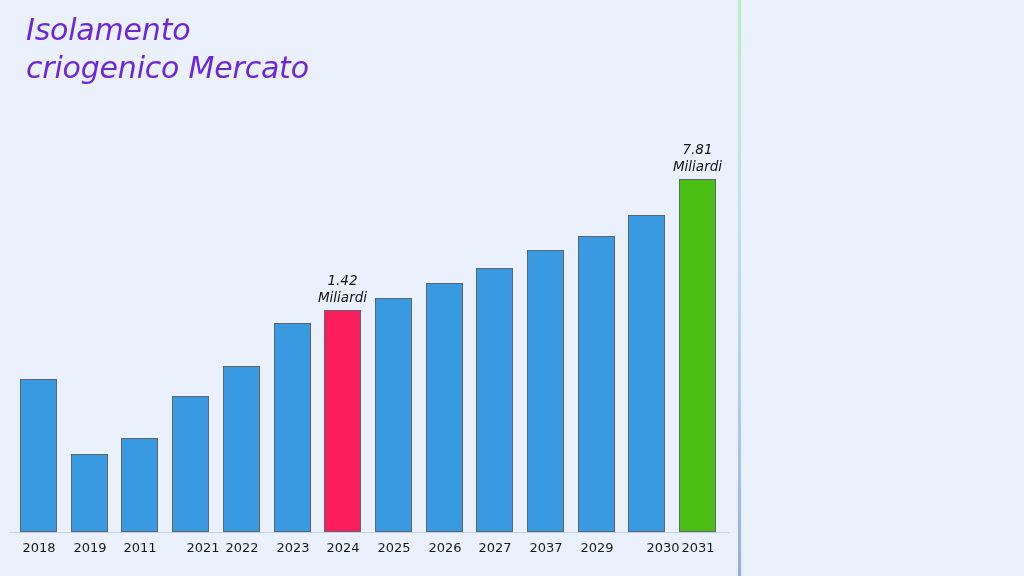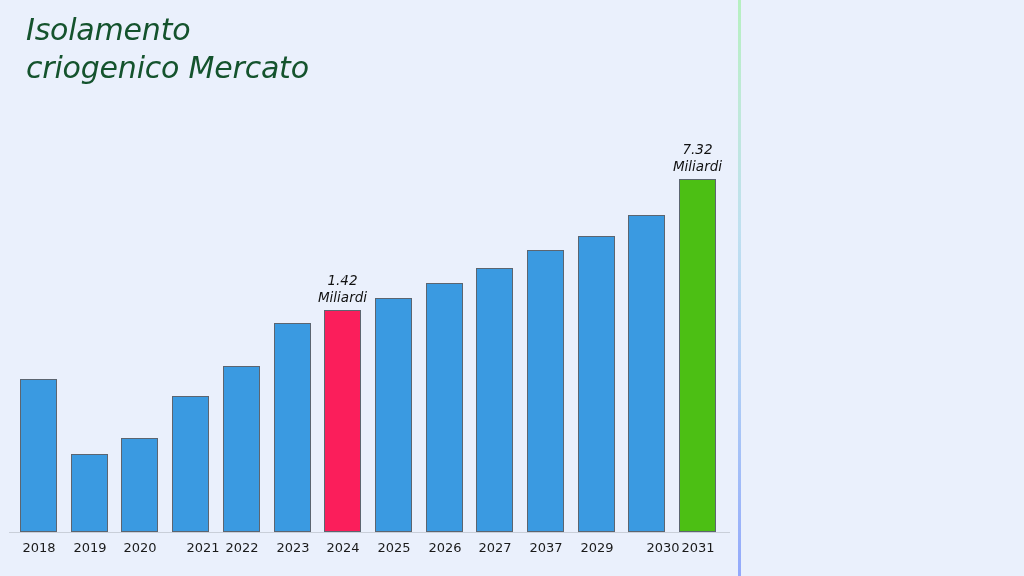--- a/index.html
+++ b/index.html
@@ -27,21 +27,21 @@
     width: 739px; height: 576px;
   }
   #chart-title {
     position: absolute;
     left: 26px; top: 11px;
     width: 430px;
     font-family: "DejaVu Sans", sans-serif;
     font-style: italic;
     font-size: 30px;
     line-height: 38px;
-    color: #14532d;
+    color: #6d28d9;
     white-space: pre-line;
     letter-spacing: -0.2px;
   }
 
   #plot-area {
     position: absolute;
     left: 0; top: 0;
     width: 739px; height: 576px;
   }
   #axis-line {
@@ -168,21 +168,21 @@
           <div class="bar blue" title="2018: 0.98 Miliardi" style="height: 153px; width: 37px;"></div>
         </div>
         <div class="x-label" style="left: 20px;">2018</div>
         <div class="bar-group" style="left: 71px; height: 78px;">
           <div class="bar blue" title="2019: 0.52 Miliardi" style="height: 78px; width: 37px;"></div>
         </div>
         <div class="x-label" style="left: 71px;">2019</div>
         <div class="bar-group" style="left: 121px; height: 94px;">
           <div class="bar blue" title="2020: 0.62 Miliardi" style="height: 94px; width: 37px;"></div>
         </div>
-        <div class="x-label" style="left: 121px;">2020</div>
+        <div class="x-label" style="left: 121px;">2011</div>
         <div class="bar-group" style="left: 172px; height: 136px;">
           <div class="bar blue" title="2021: 0.87 Miliardi" style="height: 136px; width: 37px;"></div>
         </div>
         <div class="x-label" style="left: 184px;">2021</div>
         <div class="bar-group" style="left: 223px; height: 166px;">
           <div class="bar blue" title="2022: 1.03 Miliardi" style="height: 166px; width: 37px;"></div>
         </div>
         <div class="x-label" style="left: 223px;">2022</div>
         <div class="bar-group" style="left: 274px; height: 209px;">
           <div class="bar blue" title="2023: 1.27 Miliardi" style="height: 209px; width: 37px;"></div>
@@ -213,21 +213,21 @@
         <div class="bar-group" style="left: 578px; height: 296px;">
           <div class="bar blue" title="2029: 2.01 Miliardi" style="height: 296px; width: 37px;"></div>
         </div>
         <div class="x-label" style="left: 578px;">2029</div>
         <div class="bar-group" style="left: 628px; height: 317px;">
           <div class="bar blue" title="2030: 2.21 Miliardi" style="height: 317px; width: 37px;"></div>
         </div>
         <div class="x-label" style="left: 644px;">2030</div>
         <div class="bar-group" style="left: 679px; height: 353px;">
           <div class="bar green" title="2031: 2.58 Miliardi" style="height: 353px; width: 37px;"></div>
-          <div class="bar-value" style="bottom: 357px;">7.32
+          <div class="bar-value" style="bottom: 357px;">7.81
 Miliardi</div>
         </div>
         <div class="x-label" style="left: 679px; text-align: center;">2031</div>
       </div>
   </div>
 
   <div id="divider"></div>
 
 </div>
 

